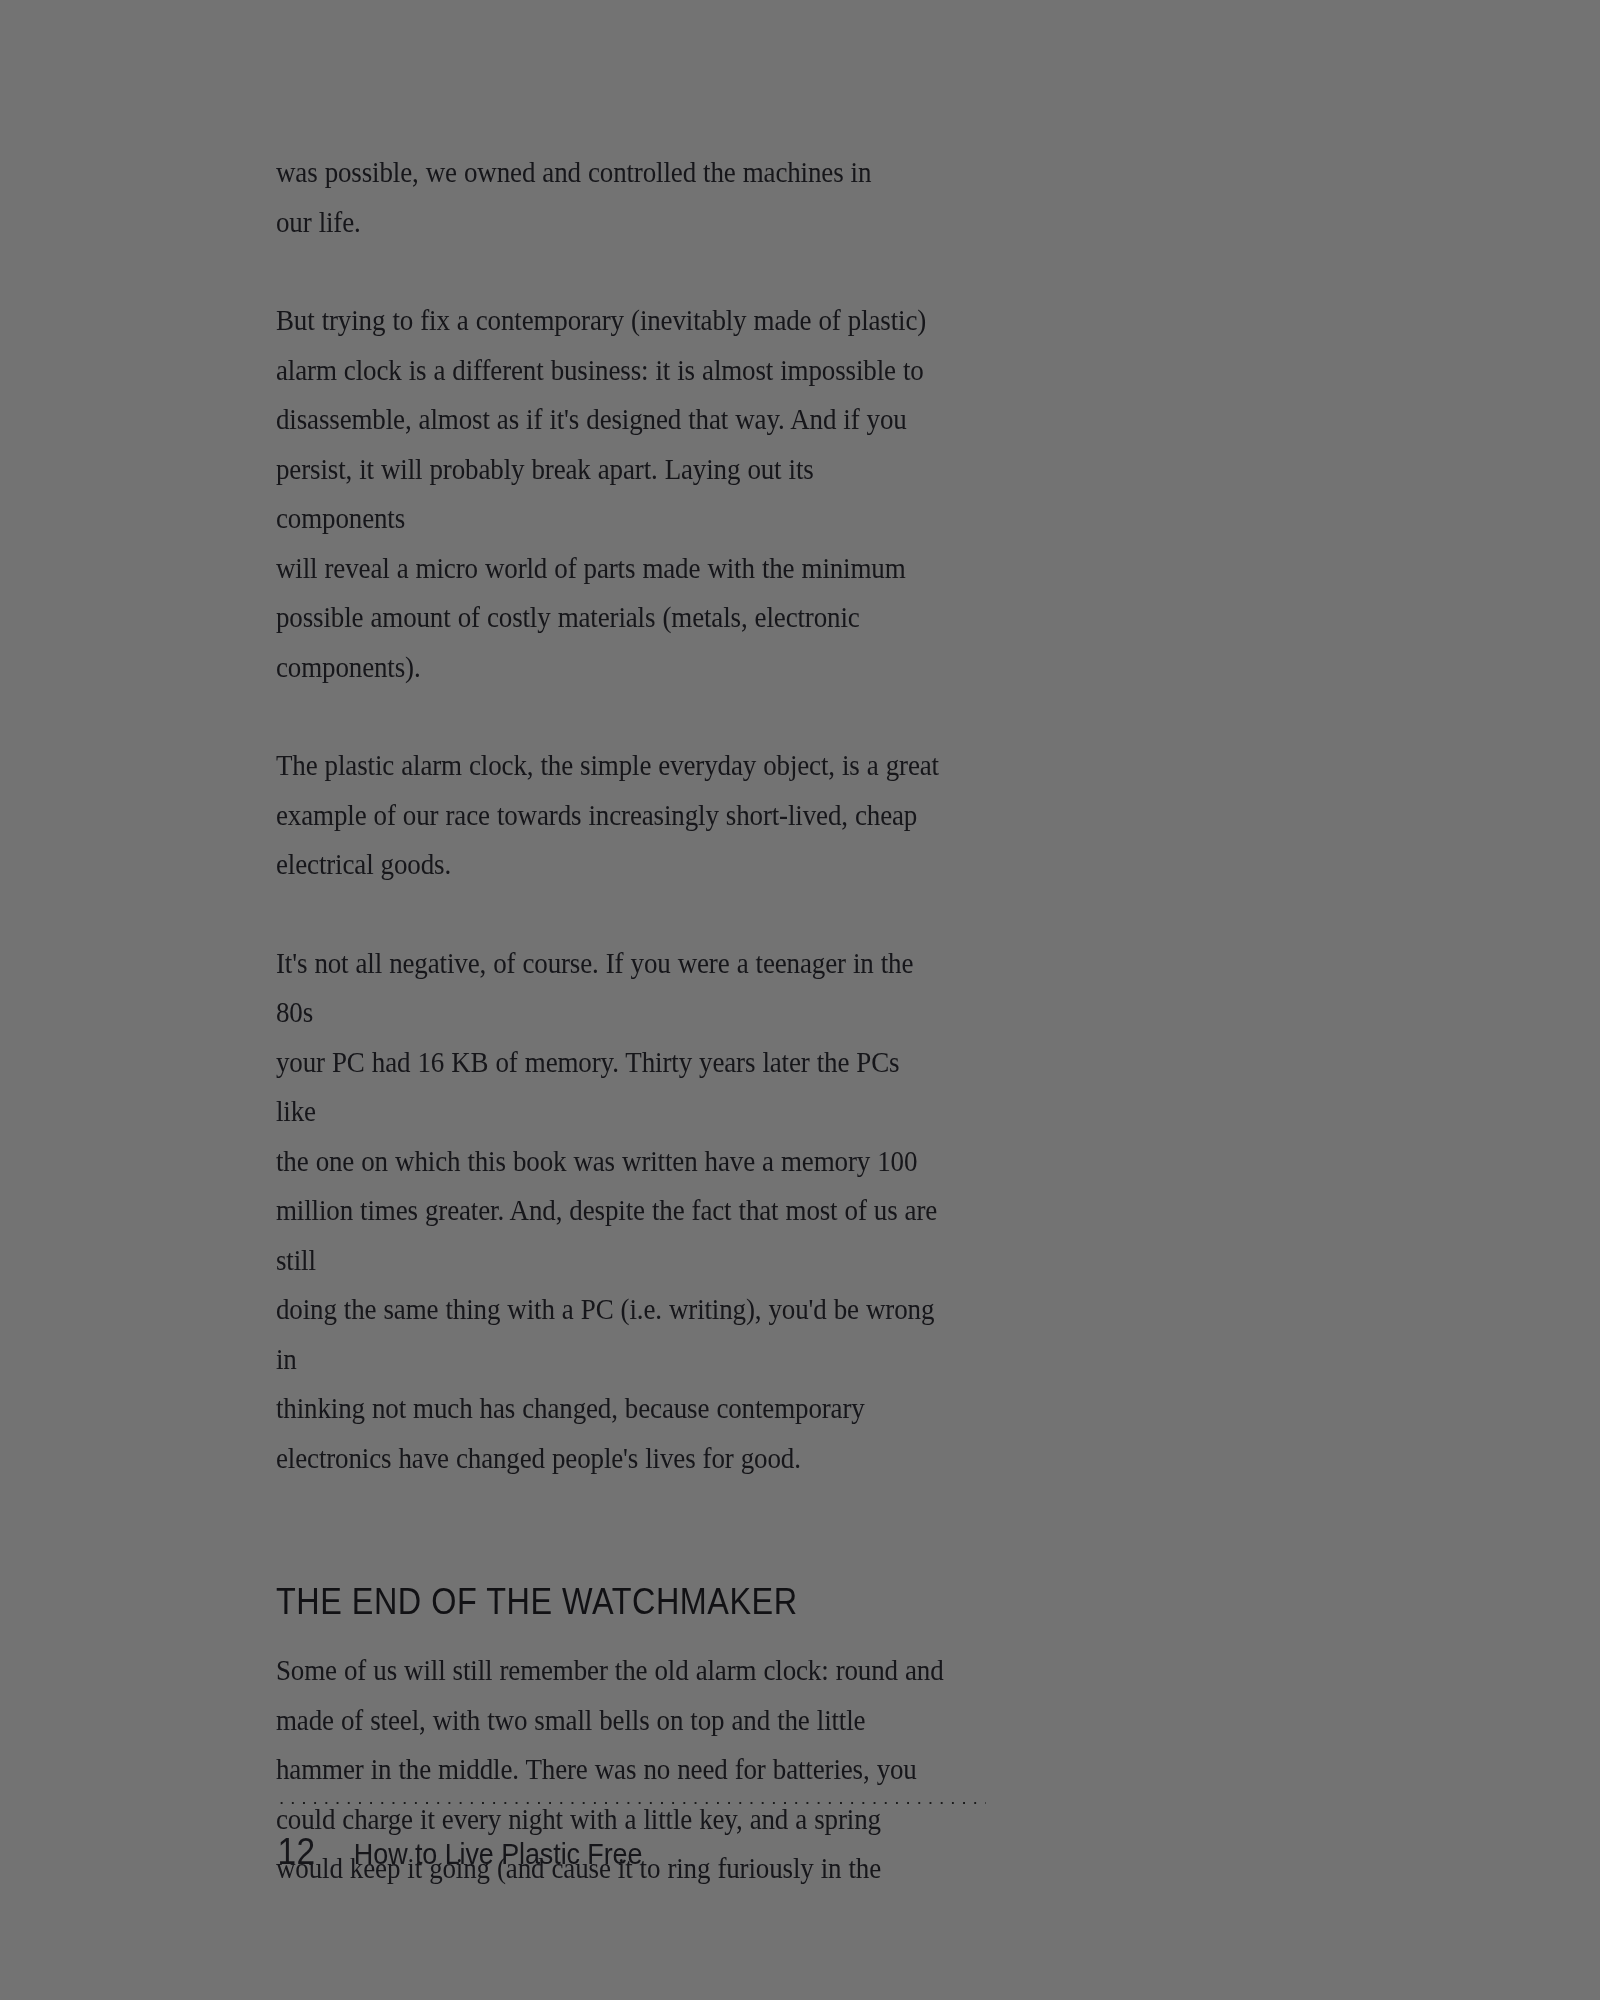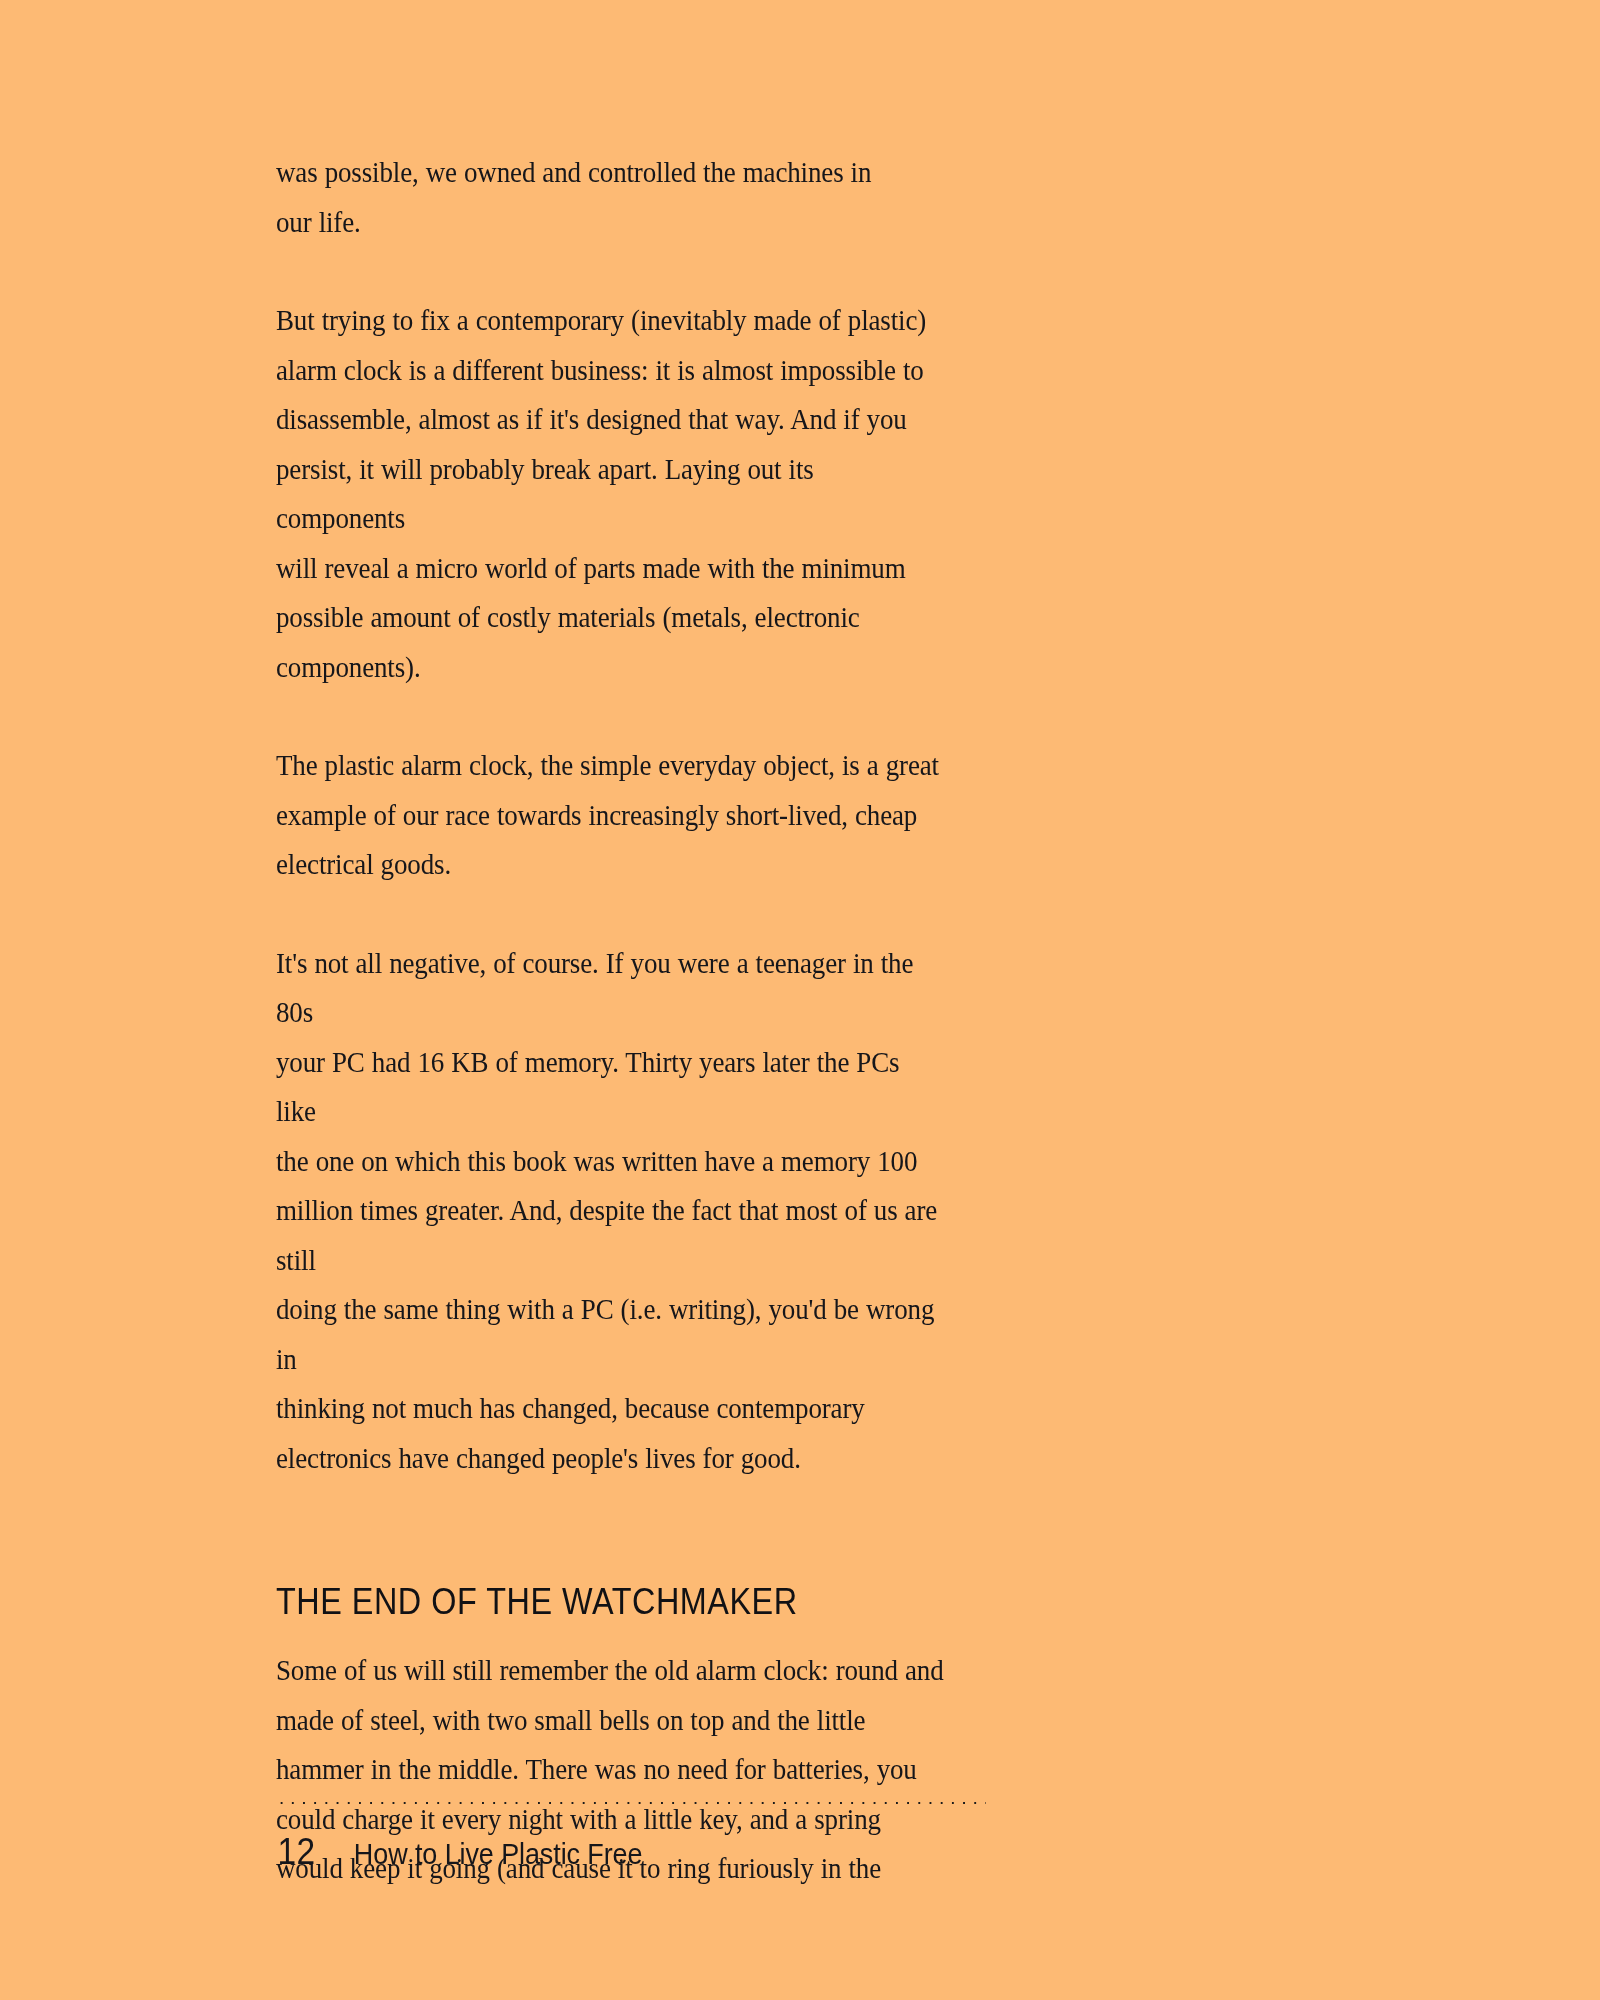--- a/index.html
+++ b/index.html
@@ -16,21 +16,21 @@
     color: #1a1a1a;
     -webkit-font-smoothing: antialiased;
   }
 
   
   .page {
     position: absolute;
     left: 0; top: 0;
     width: 1600px;
     height: 2000px;
-    background: #fdba74;
+    background: #737373;
   }
   .textblock {
     position: absolute;
     left: 276px;
     top: 148px;
     width: 730px;
   }
 
   
   .para {

